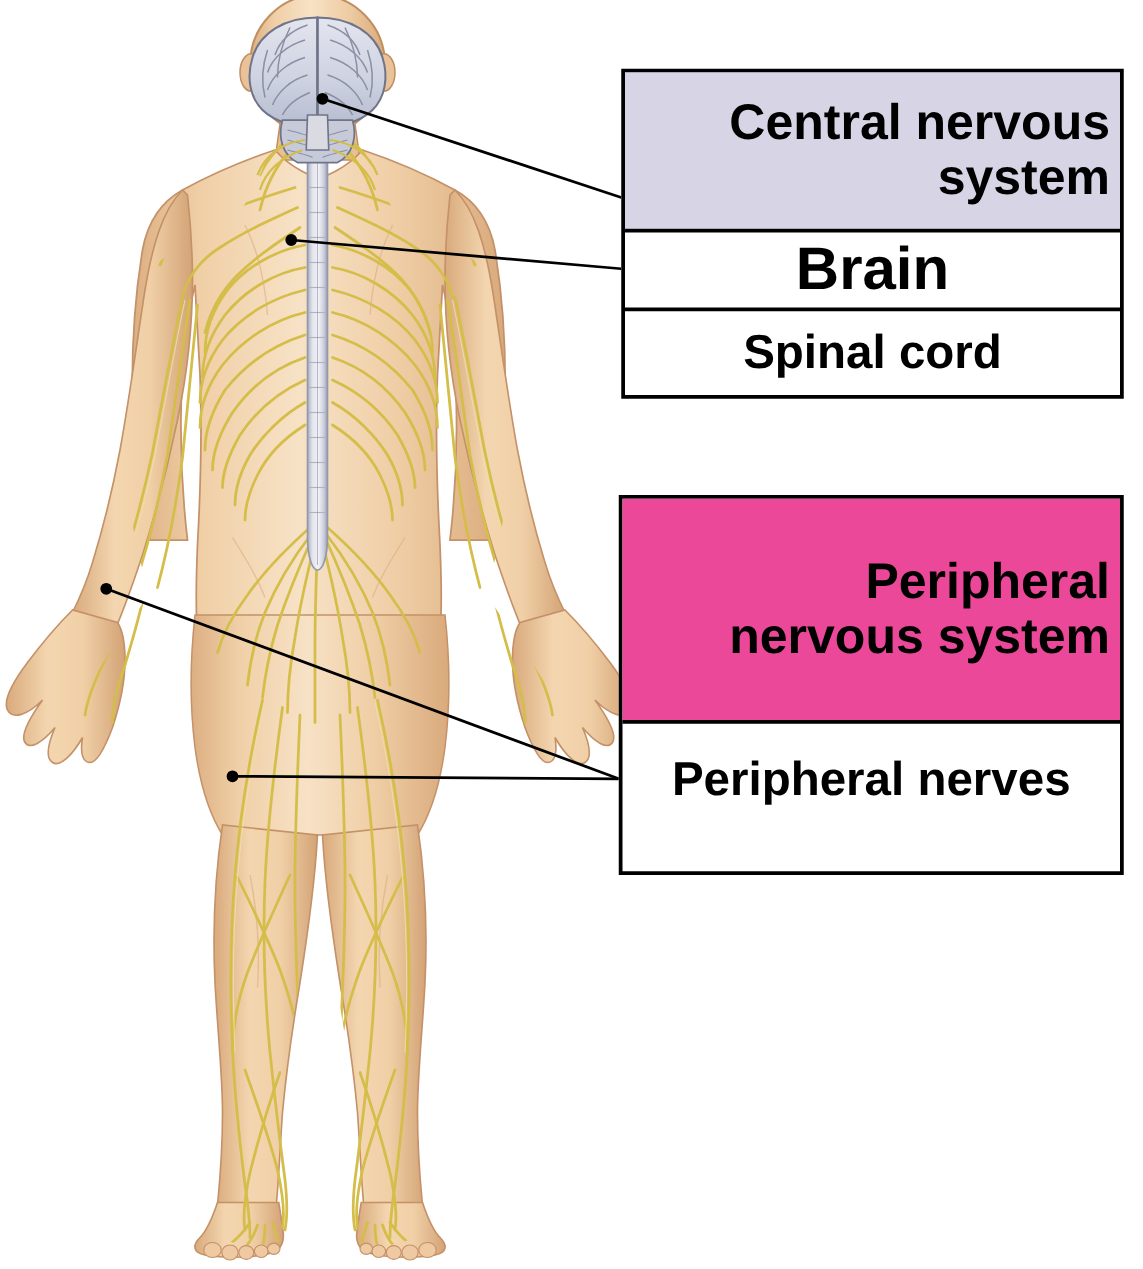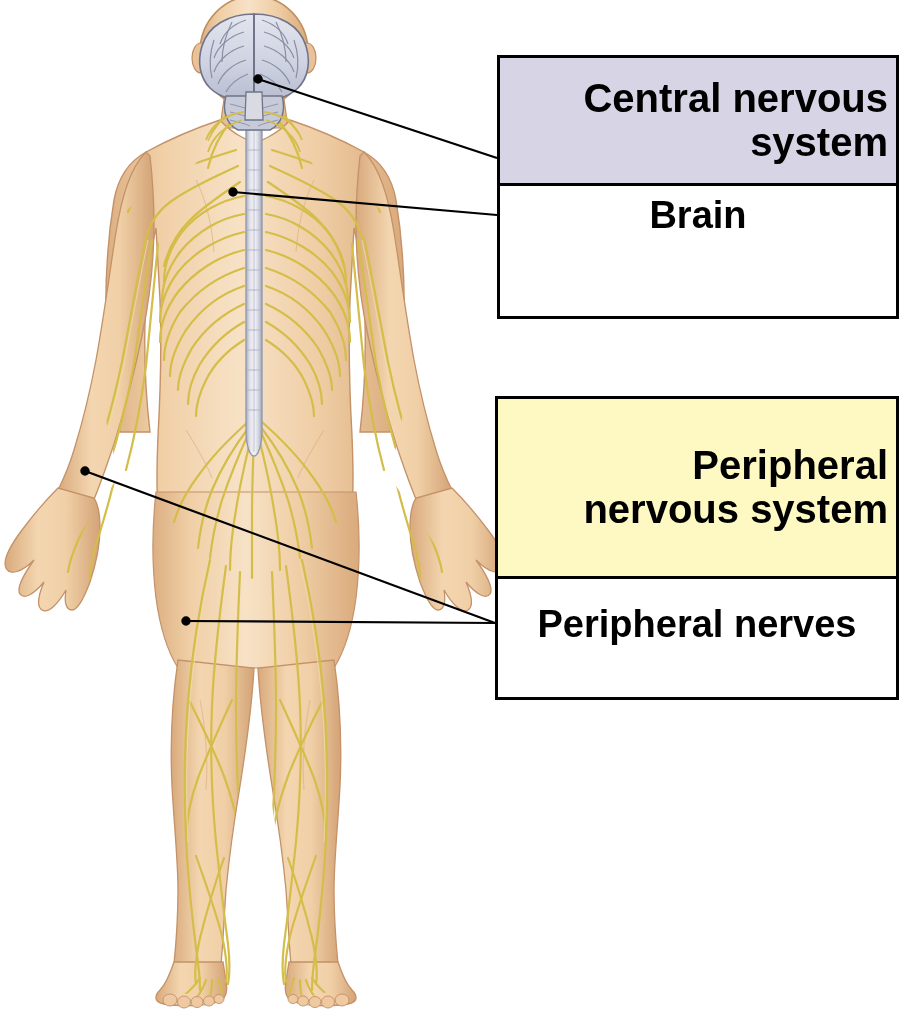--- a/index.html
+++ b/index.html
@@ -61,21 +61,21 @@
     border-top: 3px solid #000000;
   }
 
   
   #cns-header {
     height: 125px;
     font-size: 40px;
   }
   #cns-row-brain {
     height: 63px;
-    font-size: 38px;
+    font-size: 48px;
   }
   #cns-row-cord {
     height: 70px;
     font-size: 38px;
   }
 
   
   #pns-header {
     height: 177px;
     font-size: 40px;
@@ -441,20 +441,21 @@
       <circle cx="85" cy="471" r="3.6"></circle>
 
       <line x1="186" y1="621" x2="495" y2="623"></line>
       <circle cx="186" cy="621" r="3.6"></circle>
     </g>
   </svg>
 
   <div class="label-box" id="cns-box">
     <div class="box-row" id="cns-header" style="background:#d7d5e5;">Central nervous system</div>
     <div class="box-row row-divider" id="cns-row-brain">Brain</div>
+    <div class="box-row row-divider" id="cns-row-cord">Spinal cord</div>
   </div>
 
   <div class="label-box" id="pns-box">
-    <div class="box-row" id="pns-header" style="background:#fef9c3;padding-left:41px;">Peripheral nervous system</div>
+    <div class="box-row" id="pns-header" style="background:#ec4899;padding-left:41px;">Peripheral nervous system</div>
     <div class="box-row row-divider" id="pns-row-nerves">Peripheral nerves</div>
   </div>
 
 </div>
 
 </body></html>

